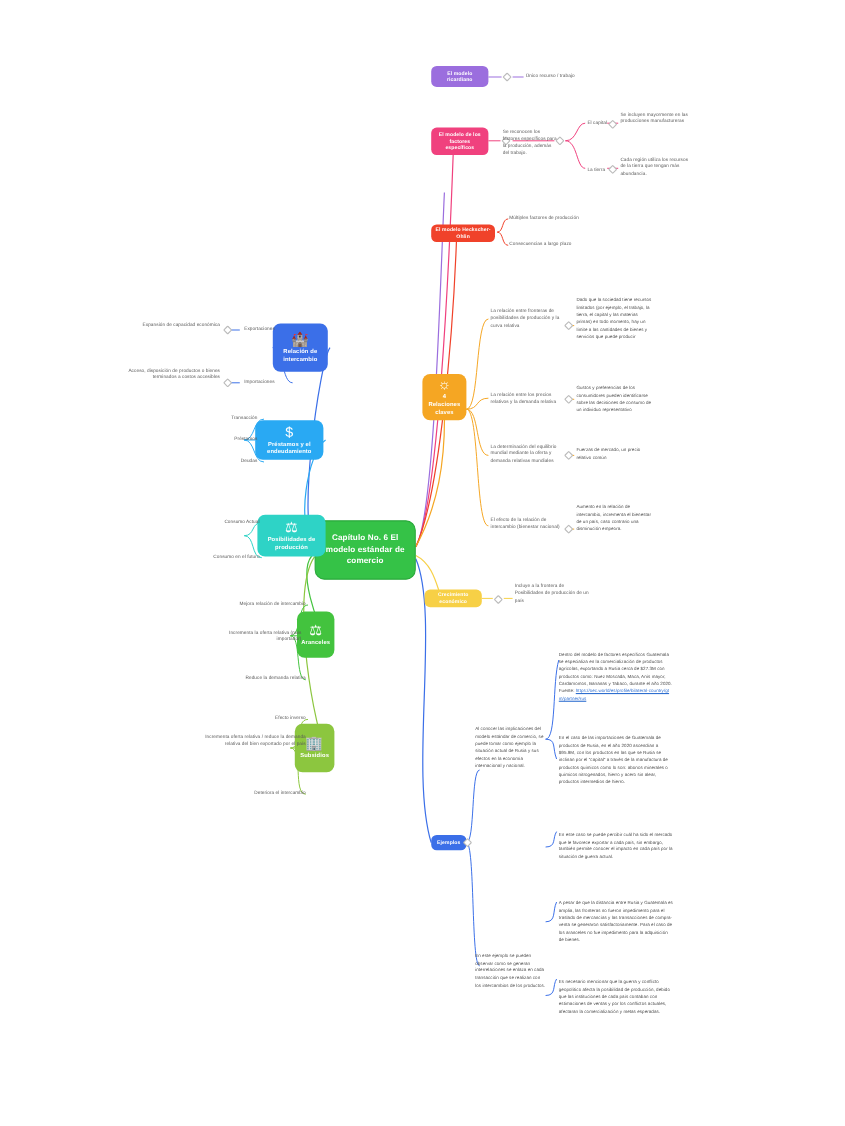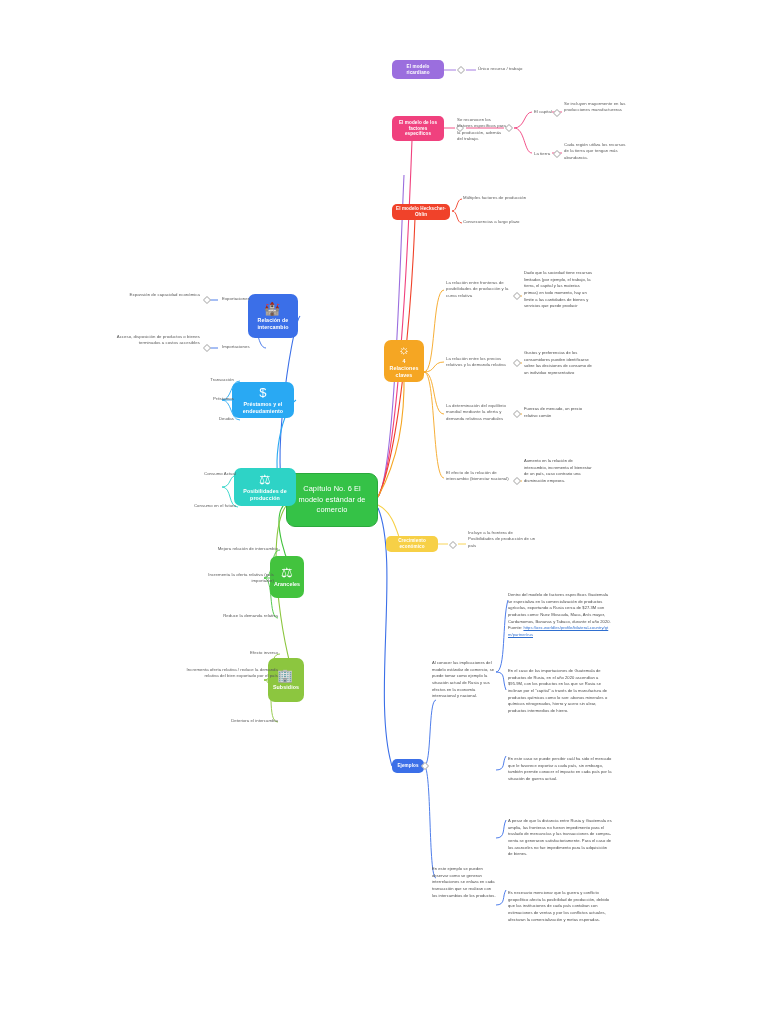--- a/index.html
+++ b/index.html
@@ -17,21 +17,21 @@
 
   .node{position:absolute;box-sizing:border-box;}
 
   
   .central{
     background:#35c247;
     border:1px solid #2ba93c;
     border-radius:9px;
     color:#ffffff;
     font-size:7.4px;
-    font-weight:normal;
+    font-weight:bold;
     line-height:1.45;
     text-align:center;
     display:flex;align-items:center;justify-content:center;
     padding:6px 7px;
     letter-spacing:.1px;
   }
 
   
   .topic{
     border-radius:7px;

